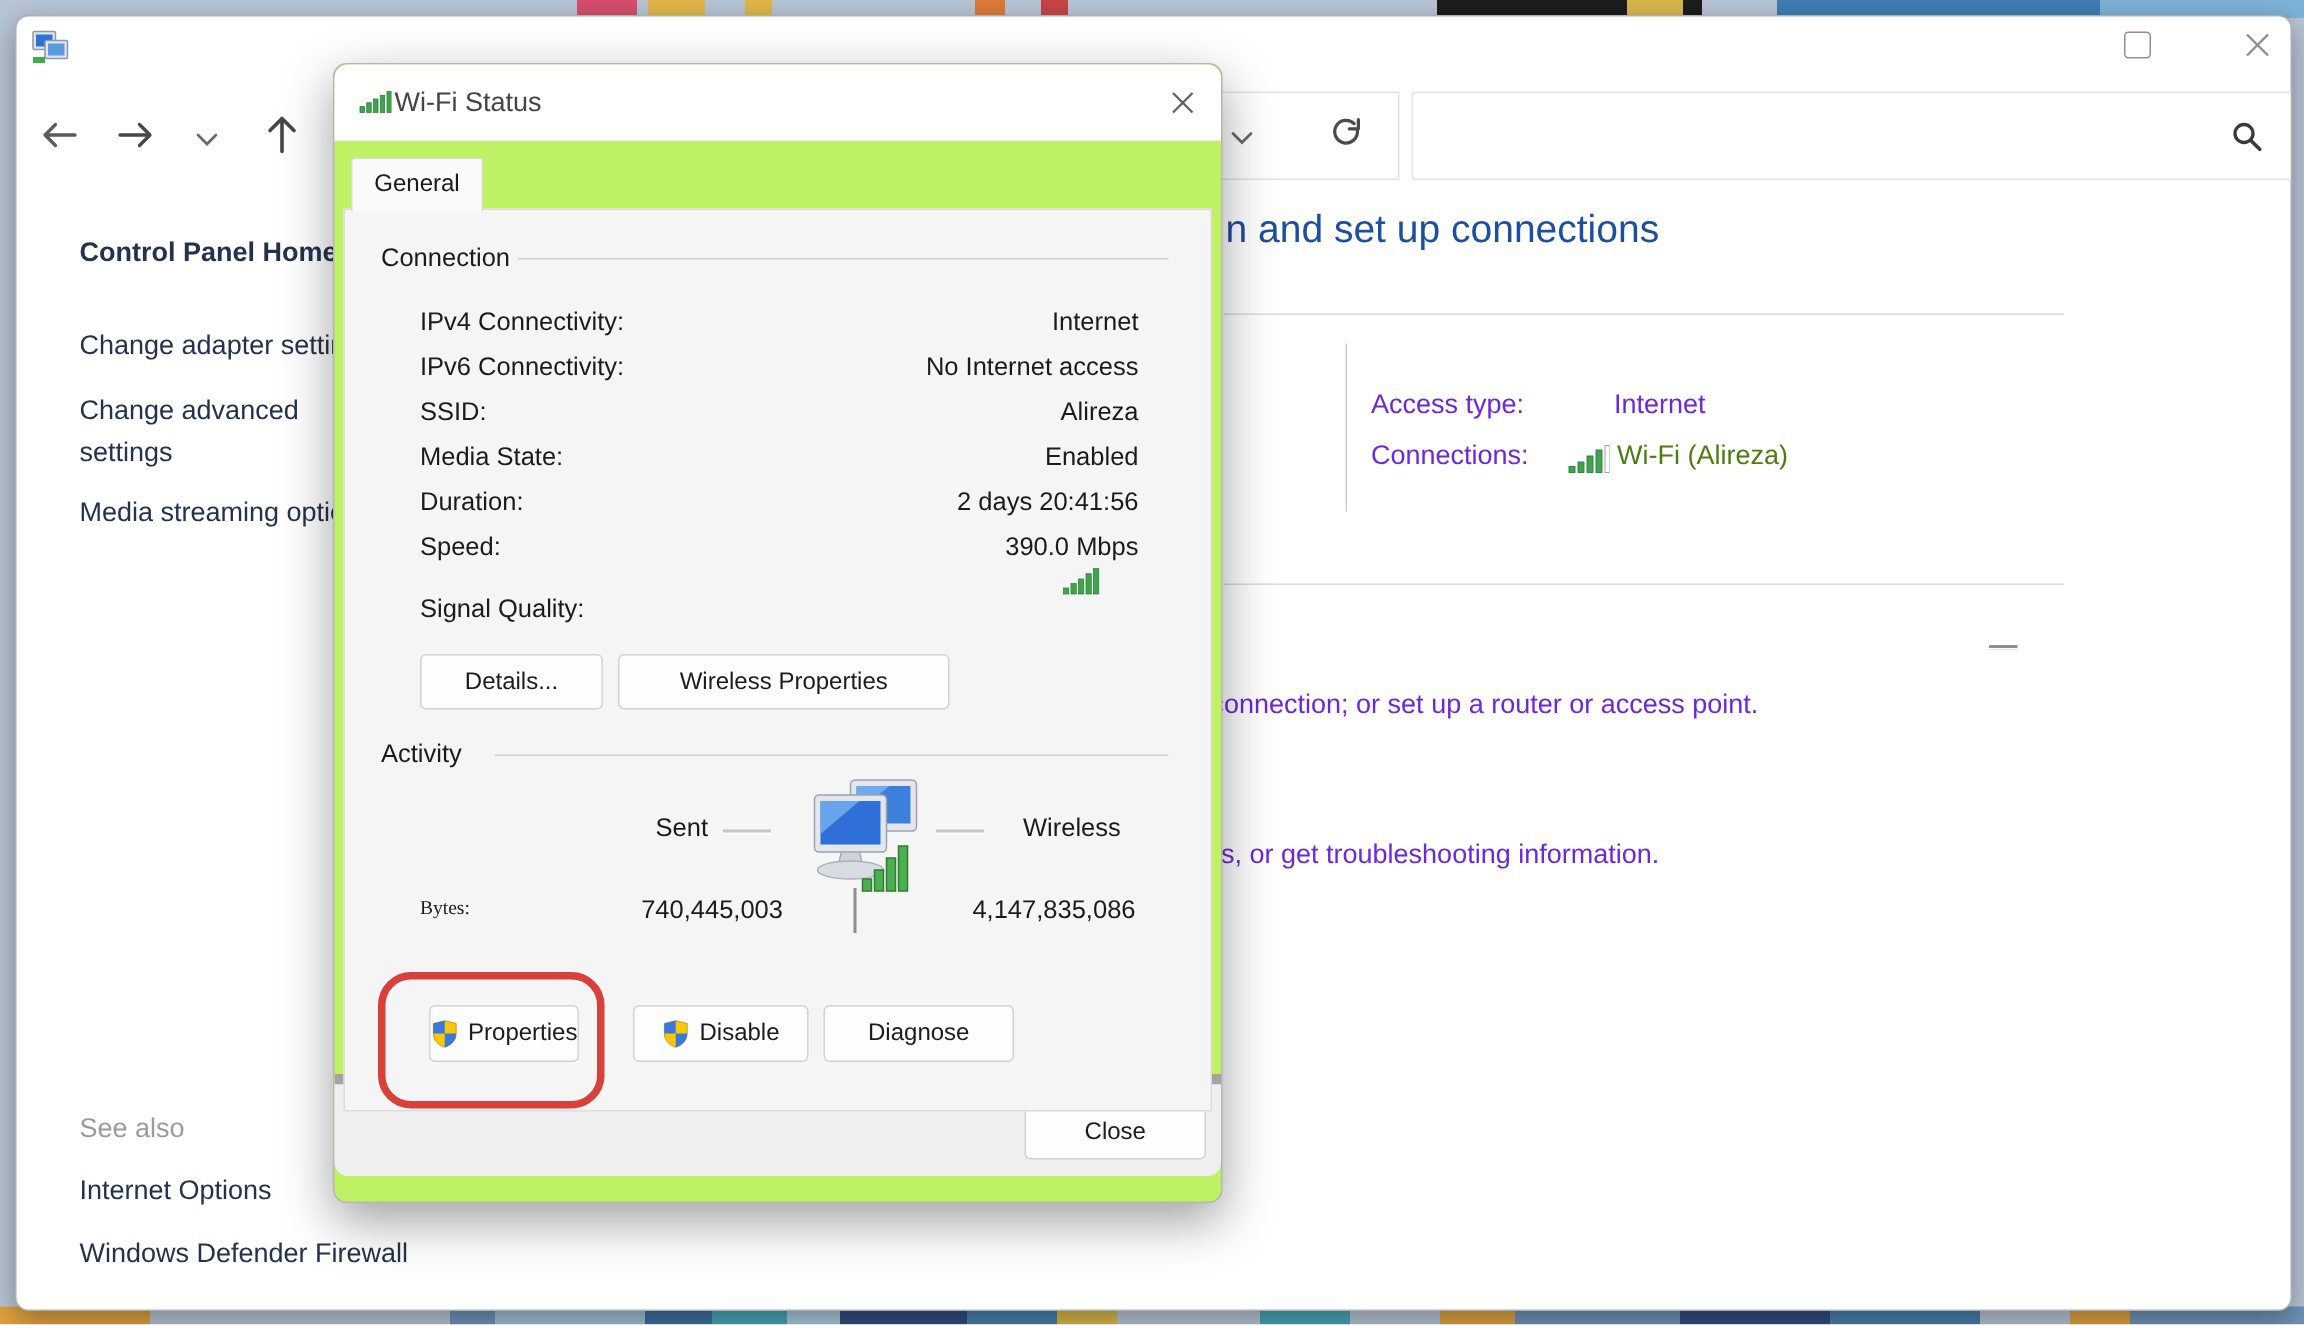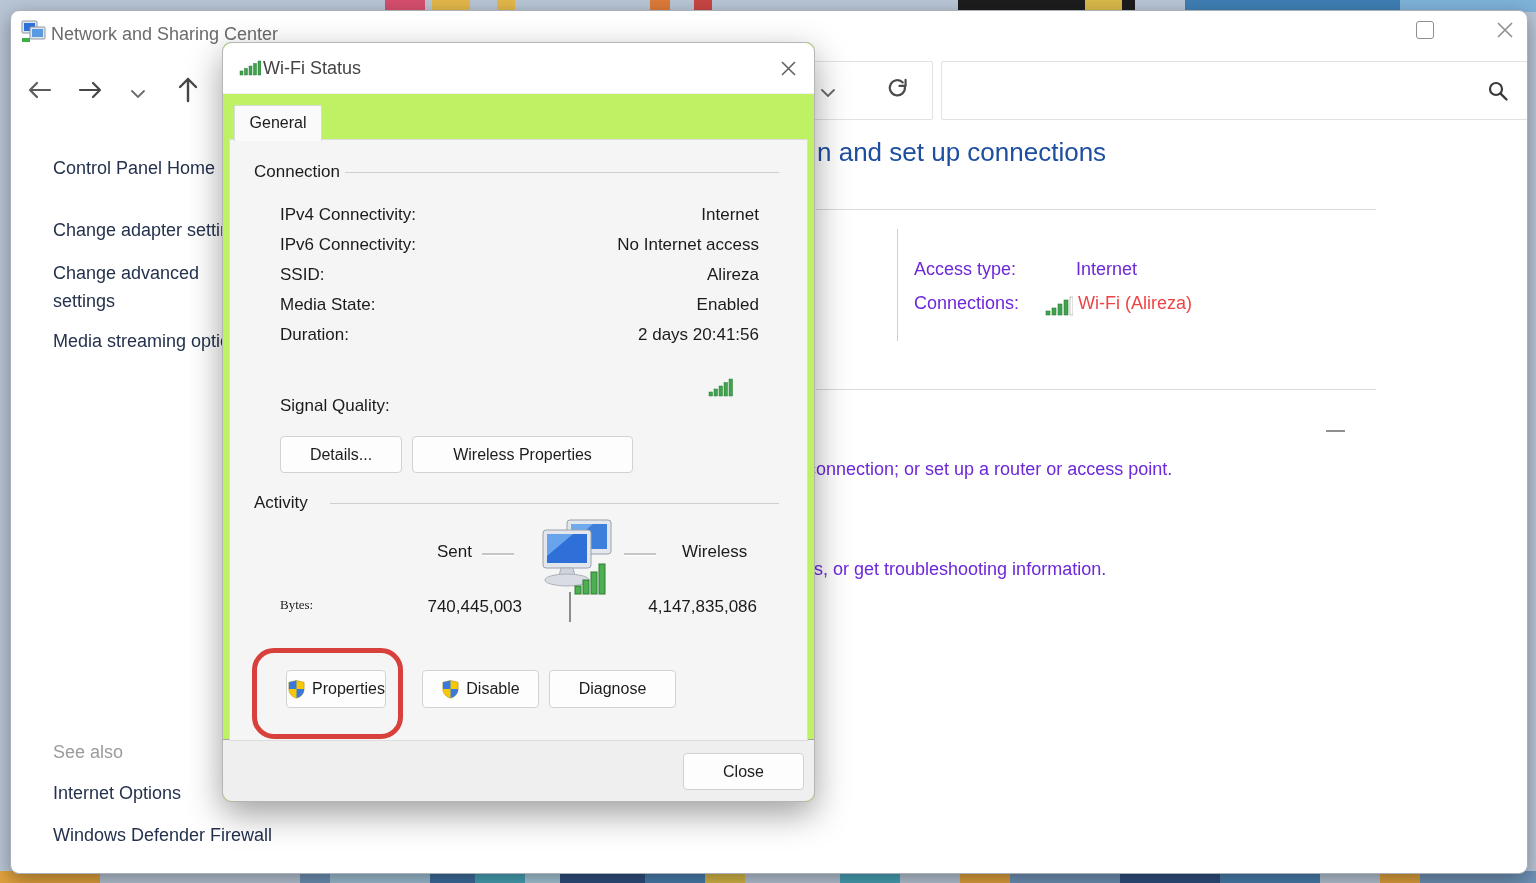--- a/index.html
+++ b/index.html
@@ -31,21 +31,21 @@
   
   .side-link{position:absolute;left:42px;font-size:18px;color:#24324d;white-space:nowrap;cursor:pointer;}
   .pre{white-space:pre-line;line-height:28px;}
   #see-also{position:absolute;left:42px;top:731px;font-size:18px;color:#9b9b9b;}
 
   
   .hline{position:absolute;height:1px;background:#dadada;}
   #vrule{position:absolute;left:886px;top:218px;width:1px;height:112px;background:#cfcfcf;}
   .ctext{position:absolute;font-size:18px;color:#6d28d9;white-space:nowrap;}
   #heading{position:absolute;left:806px;top:126px;font-size:26px;color:#1d4ea0;white-space:nowrap;}
-  #conn-link{color:#ef4444;cursor:pointer;}
+  #conn-link{color:#4d7c0f;cursor:pointer;}
 
   
   #dialog{position:absolute;left:222px;top:42px;width:591px;height:758px;background:#bef264;border:1px solid #b5b5b5;border-radius:9px;box-shadow:0 12px 34px rgba(0,0,0,.38);z-index:10;}
   #dlg-titlebar{position:absolute;left:0;top:0;width:100%;height:50px;background:#ffffff;border-radius:9px 9px 0 0;border-bottom:1px solid #f0f0f0;}
   #dlg-icon{position:absolute;left:16px;top:17px;}
   #dlg-title{position:absolute;left:40px;top:0;height:50px;line-height:50px;font-size:18px;color:#444;}
   #dlg-close{position:absolute;right:14px;top:13px;width:24px;height:24px;display:flex;align-items:center;justify-content:center;}
   #tab-general{position:absolute;left:11px;top:62px;width:86px;height:35px;background:#fafafa;border:1px solid #d9d9d9;border-bottom:none;border-radius:2px 2px 0 0;text-align:center;line-height:34px;font-size:16px;color:#1b1b1b;z-index:3;}
   #tab-page{position:absolute;left:6px;top:96px;width:577px;height:600px;background:#f5f5f5;border:1px solid #dcdcdc;z-index:2;}
   .grp-label{position:absolute;font-size:17px;color:#1b1b1b;}
@@ -64,42 +64,41 @@
   #dash1{left:252px;} #dash2{left:394px;}
   #pc-icon{position:absolute;left:305px;top:376px;}
   #bytes-label{position:absolute;left:50px;top:457px;font-size:13px;color:#1b1b1b;font-family:Liberation Serif, serif;}
   #bytes-sent{position:absolute;left:140px;top:457px;width:152px;text-align:right;font-size:17px;color:#1b1b1b;}
   #bytes-tick{position:absolute;left:339px;top:452px;width:2px;height:30px;background:#8c8c8c;}
   #bytes-recv{position:absolute;left:375px;top:457px;width:152px;text-align:right;font-size:17px;color:#1b1b1b;}
   #btn-props{left:38px;top:530px;width:100px;height:38px;margin-left:18px;}
   #btn-disable{left:192px;top:530px;width:117px;height:38px;}
   #btn-diagnose{left:319px;top:530px;width:127px;height:38px;}
   #red-ring{position:absolute;left:29px;top:605px;width:141px;height:81px;border:5px solid #d8403c;border-radius:22px;z-index:6;pointer-events:none;}
-  #dlg-footer{position:absolute;left:0;top:696px;width:100%;height:61px;border-top:1px solid #a3a3a3;background:#efefef;border-radius:0 0 9px 9px;}
+  #dlg-footer{position:absolute;left:0;top:673px;width:100%;height:61px;border-top:7px solid #a3a3a3;background:#efefef;border-radius:0 0 9px 9px;}
   #btn-close-dlg{position:absolute;left:460px;top:13px;width:121px;height:37px;}
 </style>
 </head>
 <body>
 
 <div id="root">
   <div class="strip" id="strip-top"></div>
   <div class="strip" id="strip-bottom"></div>
 
   <div id="window">
     <div id="win-titlebar">
       <span id="win-icon">
         <svg width="26" height="26" viewBox="0 0 26 26">
           <rect x="2" y="2" width="15" height="12" rx="1" fill="#dfe5ec" stroke="#8d97a5"></rect>
           <rect x="4" y="4" width="11" height="8" fill="#2f6fd8"></rect>
           <rect x="10" y="8" width="15" height="12" rx="1" fill="#dfe5ec" stroke="#8d97a5"></rect>
           <rect x="12" y="10" width="11" height="8" fill="#5a9ae0"></rect>
           <rect x="2" y="19" width="8" height="4" fill="#3fae49"></rect>
         </svg>
       </span>
-      <span id="win-title">Network and Sharing Center</span>
       <div class="cap-btn" id="btn-min">
           <span class="dash"></span>
         </div>
       <div class="cap-btn" id="btn-max">
           <span class="box"></span>
         </div>
       <div class="cap-btn" id="btn-close-win">
         <svg width="18" height="18" viewBox="0 0 18 18">
             <path d="M2 2 L16 16 M16 2 L2 16" stroke="#8f8f8f" stroke-width="1.6" fill="none"></path>
           </svg>
@@ -144,21 +143,21 @@
     <div id="search-box">
       <input id="search-input" type="text" value="" style="">
       <span id="search-icon">
         <svg width="22" height="22" viewBox="0 0 22 22">
             <circle cx="9" cy="9" r="6" stroke="#3a3a3a" stroke-width="2.2" fill="none"></circle>
             <path d="M13.6 13.6 L19.5 19.5" stroke="#3a3a3a" stroke-width="2.4" stroke-linecap="round"></path>
           </svg>
       </span>
     </div>
 
-    <div class="side-link" style="top:147px;">Control Panel Home</div>
+    <div class="side-link" style="top:147px;font-weight:bold;">Control Panel Home</div>
     <div class="side-link" style="top:209px;">Change adapter settings</div>
     <div class="side-link pre" style="top:248px;">Change advanced
 settings</div>
     <div class="side-link" style="top:320px;">Media streaming options</div>
     <div id="see-also">See also</div>
     <div class="side-link" style="top:772px;">Internet Options</div>
     <div class="side-link" style="top:814px;">Windows Defender Firewall</div>
 
     <div id="heading">n and set up connections</div>
     <div class="hline" style="left:805px;top:198px;width:560px;"></div>
@@ -224,20 +223,24 @@
             <span>SSID:</span>
             <span>Alireza</span>
           </div>
         <div class="row">
             <span>Media State:</span>
             <span>Enabled</span>
           </div>
         <div class="row">
             <span>Duration:</span>
             <span>2 days 20:41:56</span>
+          </div>
+        <div class="row">
+            <span>Speed:</span>
+            <span>390.0 Mbps</span>
           </div>
       </div>
 
       <span id="sig-icon">
         <svg width="26" height="19" viewBox="0 0 26 19">
             <g fill="#3fa44d" stroke="#2d7d38" stroke-width="0.5">
               <rect x="1" y="14" width="3.5" height="4"></rect>
               <rect x="6" y="11" width="3.5" height="7"></rect>
               <rect x="11" y="8" width="3.5" height="10"></rect>
               <rect x="16" y="4.5" width="3.5" height="13.5"></rect>

